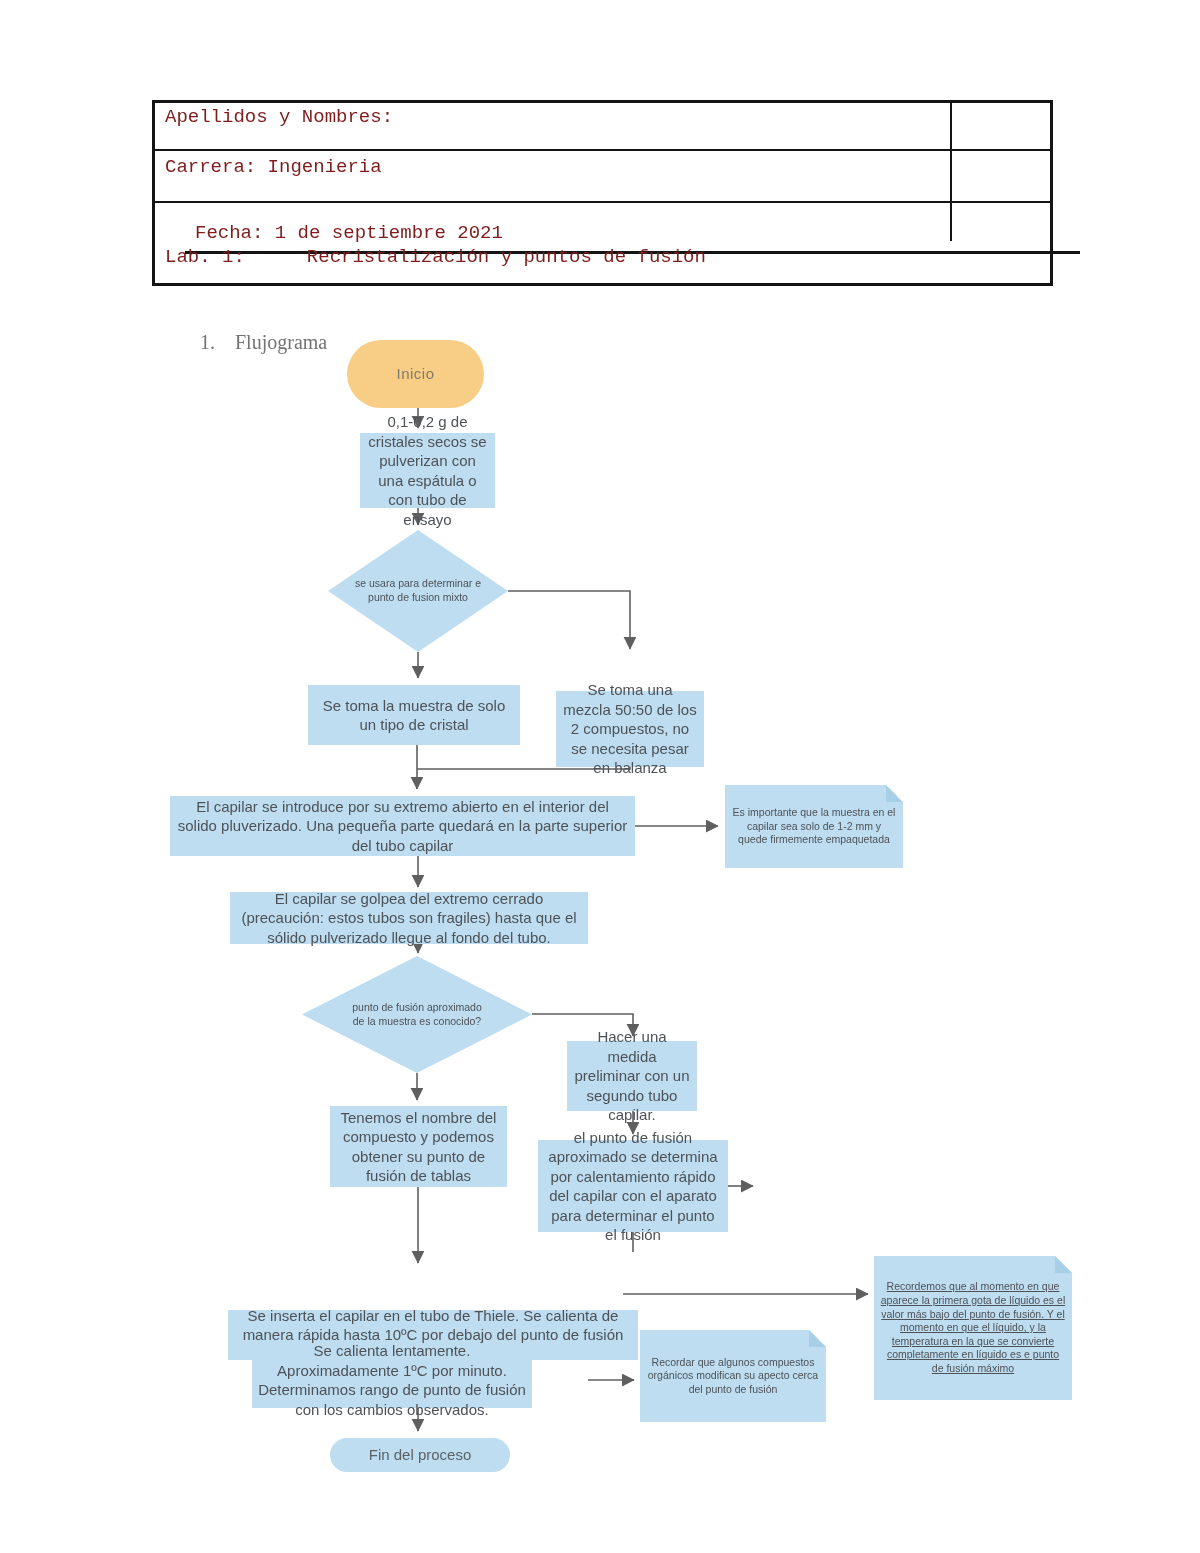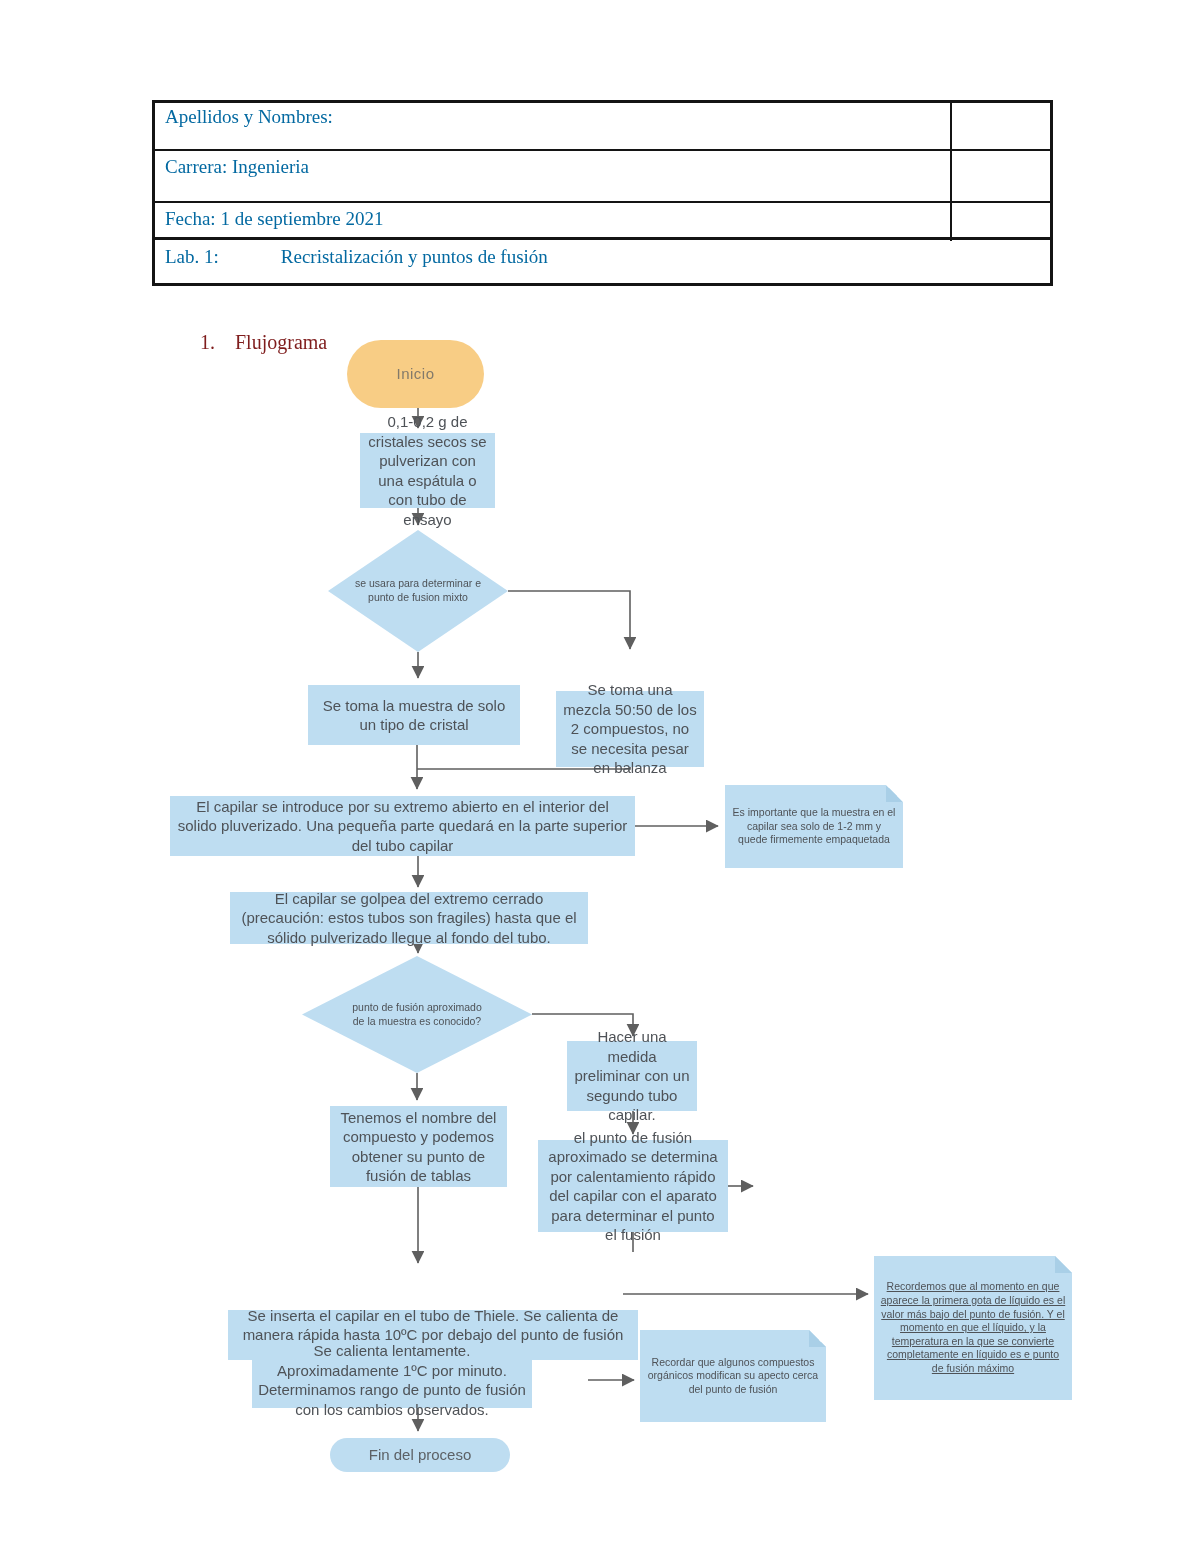--- a/index.html
+++ b/index.html
@@ -13,35 +13,35 @@
   body{background:#ffffff;}
   .page{
     position:relative;width:1200px;height:1553px;background:#ffffff;overflow:hidden;
     font-family:"Liberation Sans","DejaVu Sans",sans-serif;
   }
 
   
   .hdr-table{
     position:absolute;left:152px;top:100px;width:901px;height:186px;
     border:3px solid var(--table-border);
-    font-family:Liberation Serif, serif;font-size:19px;color:#0369a1;
+    font-family:Liberation Mono, monospace;font-size:19px;color:#7f1d1d;
   }
   .ht-row{position:absolute;left:0;width:100%;}
   .ht-r1{top:0;height:48px;border-bottom:2px solid var(--table-border);}
   .ht-r2{top:50px;height:50px;border-bottom:2px solid var(--table-border);}
-  .ht-r3{top:102px;height:35px;border-bottom:3px solid var(--table-border);}
+  .ht-r3{top:116px;height:35px;border-bottom:3px solid var(--table-border);margin-left:30px;}
   .ht-r4{top:140px;height:40px;}
   .ht-text{position:absolute;left:10px;top:3px;white-space:nowrap;}
   .ht-title{margin-left:62px;}
   .ht-vdivider{position:absolute;left:795px;top:0;width:2px;height:138px;background:var(--table-border);}
 
   
   .section-heading{
     position:absolute;left:200px;top:331px;
-    font-family:"Liberation Serif","DejaVu Serif",serif;font-size:20px;color:#7f1d1d;
+    font-family:"Liberation Serif","DejaVu Serif",serif;font-size:20px;color:#737373;
   }
   .sh-title{margin-left:20px;}
 
   
   .node{
     position:absolute;display:flex;align-items:center;justify-content:center;
     text-align:center;background:var(--node-fill);color:var(--node-text);
     font-size:15px;line-height:1.3;padding:3px 6px;
   }
   .diamond{clip-path:polygon(50% 0,100% 50%,50% 100%,0 50%);font-size:10.5px;}

